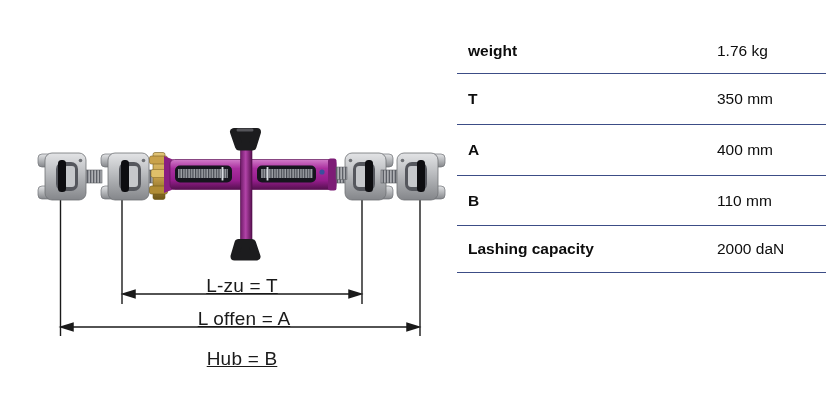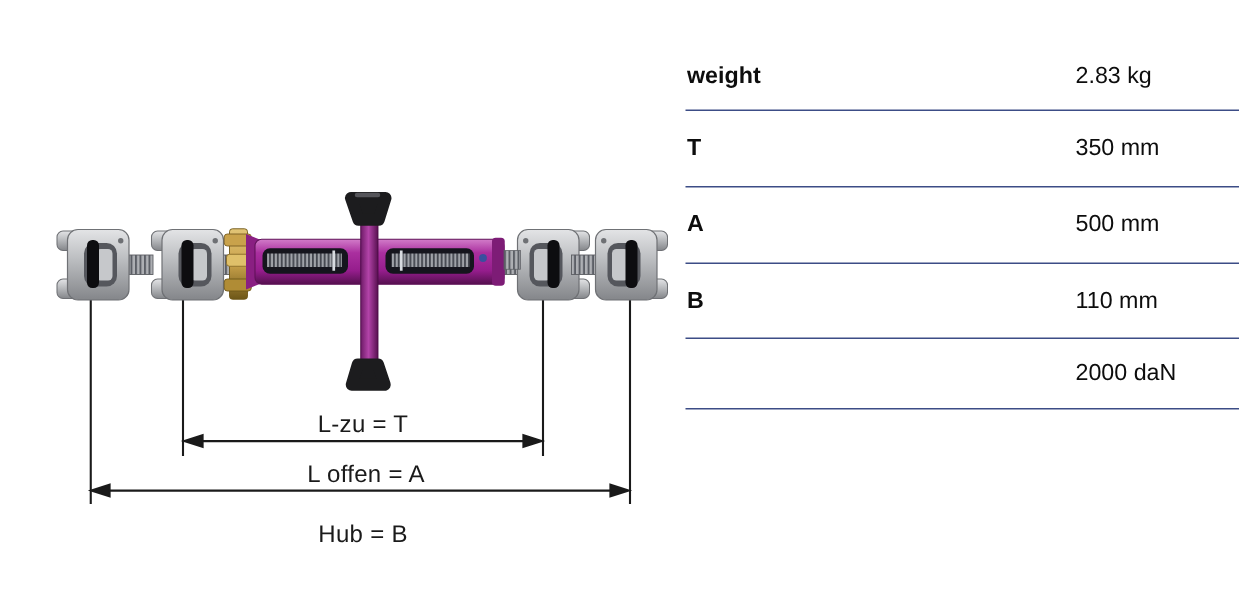--- a/index.html
+++ b/index.html
@@ -4,29 +4,29 @@
 <style>
   html,body{margin:0;padding:0;background:#ffffff;}
   .stage{
     position:relative;width:826px;height:404px;background:#ffffff;
     font-family:"Liberation Sans",sans-serif;overflow:hidden;
   }
   .diagram{position:absolute;left:0;top:0;width:455px;height:404px;}
   .diagram svg{position:absolute;left:0;top:0;}
   .dim-label{
     position:absolute;transform:translateX(-50%);
-    font-size:16px;color:#1a1a1a;white-space:nowrap;letter-spacing:.2px;
+    font-size:19px;color:#1a1a1a;white-space:nowrap;letter-spacing:.2px;text-decoration:underline;
   }
   .spec-table{position:absolute;left:457px;top:29px;width:369px;}
   .spec-row{
     position:relative;display:flex;align-items:center;
     border-bottom:1.5px solid #3c4d86;
   }
   .spec-row .lbl{
-    position:absolute;left:1px;font-weight:bold;font-size:15.5px;color:#0d0d0d;
+    position:absolute;left:11px;font-weight:bold;font-size:15.5px;color:#0d0d0d;
   }
   .spec-row .val{
     position:absolute;left:260px;font-size:15.5px;color:#0d0d0d;
   }
   .h44{height:44px}.h50{height:50px}.h49{height:49px}.h46{height:46px}
 </style>
 </head>
 <body>
 
 <div class="stage">
@@ -127,32 +127,33 @@
     </svg>
 
     <div class="dim-label" style="left:242px;top:275px">L-zu = T</div>
     <div class="dim-label" style="left:244px;top:308px">L offen = A</div>
     <div class="dim-label" style="left:242px;top:348px">Hub = B</div>
   </div>
 
   <div class="spec-table">
     <div class="spec-row h44">
       <span class="lbl">weight</span>
-      <span class="val">2.83 kg</span>
+      <span class="val">1.76 kg</span>
     </div>
     <div class="spec-row h50">
       <span class="lbl">T</span>
       <span class="val">350 mm</span>
     </div>
     <div class="spec-row h50">
       <span class="lbl">A</span>
-      <span class="val">500 mm</span>
+      <span class="val">400 mm</span>
     </div>
     <div class="spec-row h49">
       <span class="lbl">B</span>
       <span class="val">110 mm</span>
     </div>
     <div class="spec-row h46">
+      <span class="lbl">Lashing capacity</span>
       <span class="val">2000 daN</span>
     </div>
   </div>
 
 </div>
 
 </body></html>

